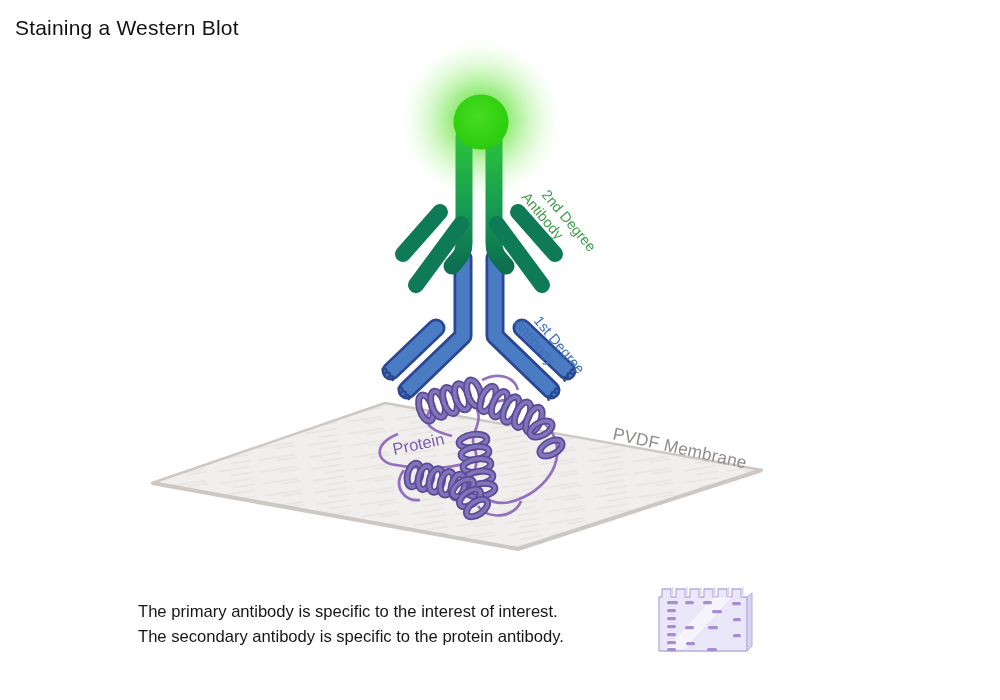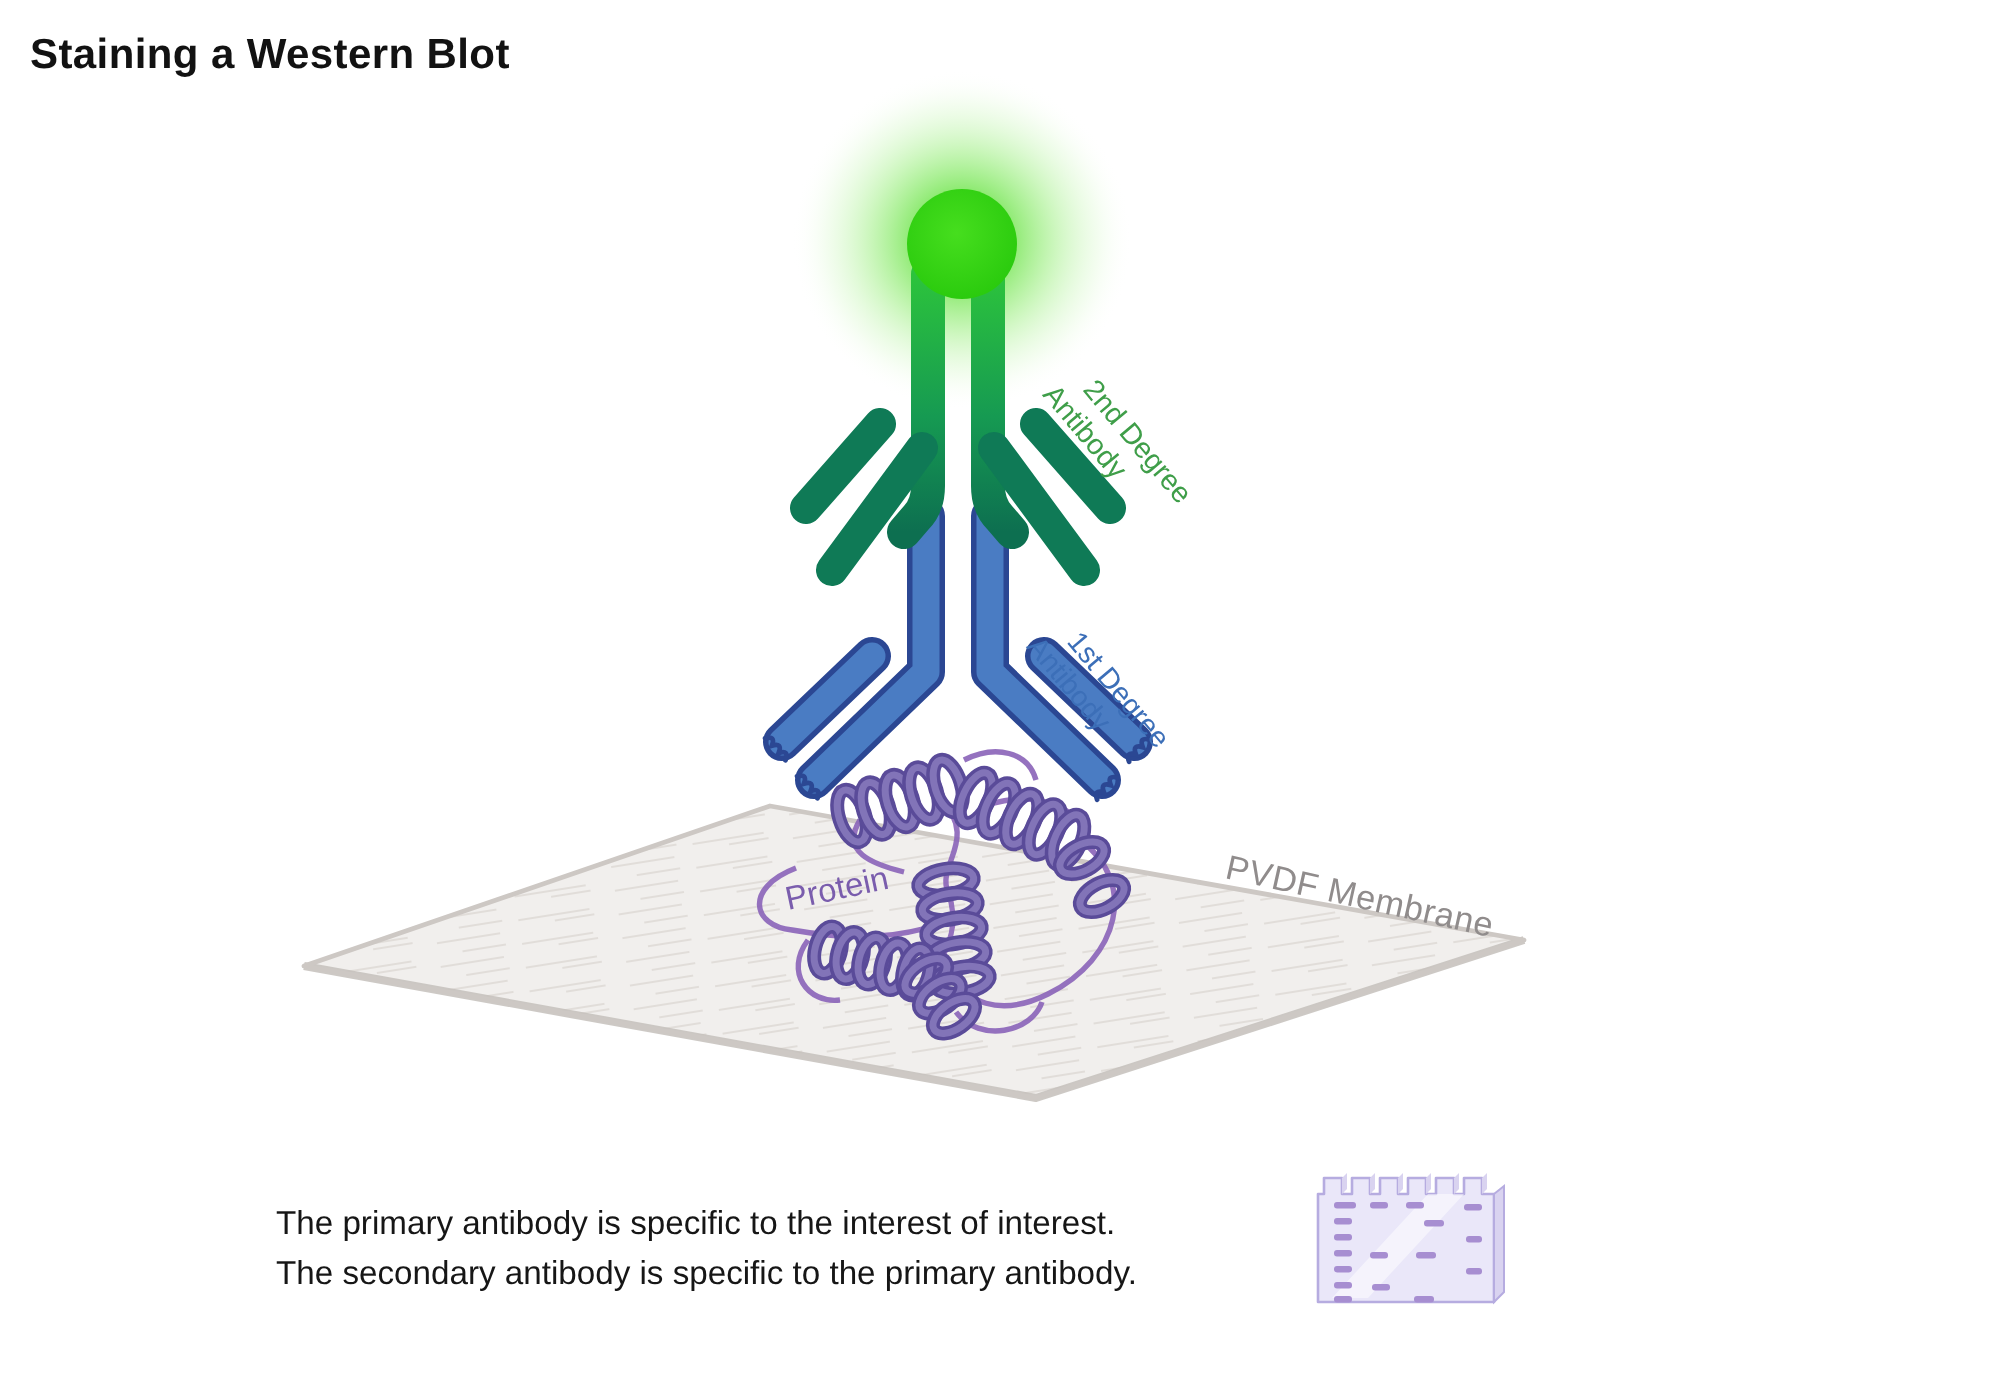--- a/index.html
+++ b/index.html
@@ -1,21 +1,21 @@
 <!DOCTYPE html>
 <html><head>
 <meta charset="utf-8">
 <style>
   html,body{margin:0;padding:0;background:#fff;}
   #page-root{
     position:relative;width:1000px;height:700px;background:#ffffff;overflow:hidden;
     font-family:"Liberation Sans", sans-serif;
   }
   #page-title{
-    position:absolute;left:15px;top:16px;font-size:21px;font-weight:700;color:#121212;
+    position:absolute;left:15px;top:16px;font-size:21px;font-weight:400;color:#121212;
     letter-spacing:0.2px;
   }
   #diagram-svg{position:absolute;left:0;top:0;}
   #caption{
     position:absolute;left:138px;top:599px;font-size:16.6px;line-height:25px;color:#161616;
   }
   text{font-family:"Liberation Sans", sans-serif;}
   .ab-label{font-size:14.4px;font-weight:500;}
   .mem-label{font-size:17.2px;font-weight:500;letter-spacing:.3px;}
   .prot-label{font-size:16.5px;font-weight:500;}
@@ -200,16 +200,16 @@
           <polygon points="699,589 701.5,586.5 701.5,594.5 699,597" fill="#d9d3f0"></polygon>
           <polygon points="713,589 715.5,586.5 715.5,594.5 713,597" fill="#d9d3f0"></polygon>
           <polygon points="727,589 729.5,586.5 729.5,594.5 727,597" fill="#d9d3f0"></polygon>
           <polygon points="741,589 743.5,586.5 743.5,594.5 741,597" fill="#d9d3f0"></polygon>
         </g>
     </g>
   </svg>
 
   <div id="caption">
     <div>The primary antibody is specific to the interest of interest.</div>
-    <div>The secondary antibody is specific to the primary antibody.</div>
+    <div>The secondary antibody is specific to the protein antibody.</div>
   </div>
 
 </div>
 
 </body></html>

